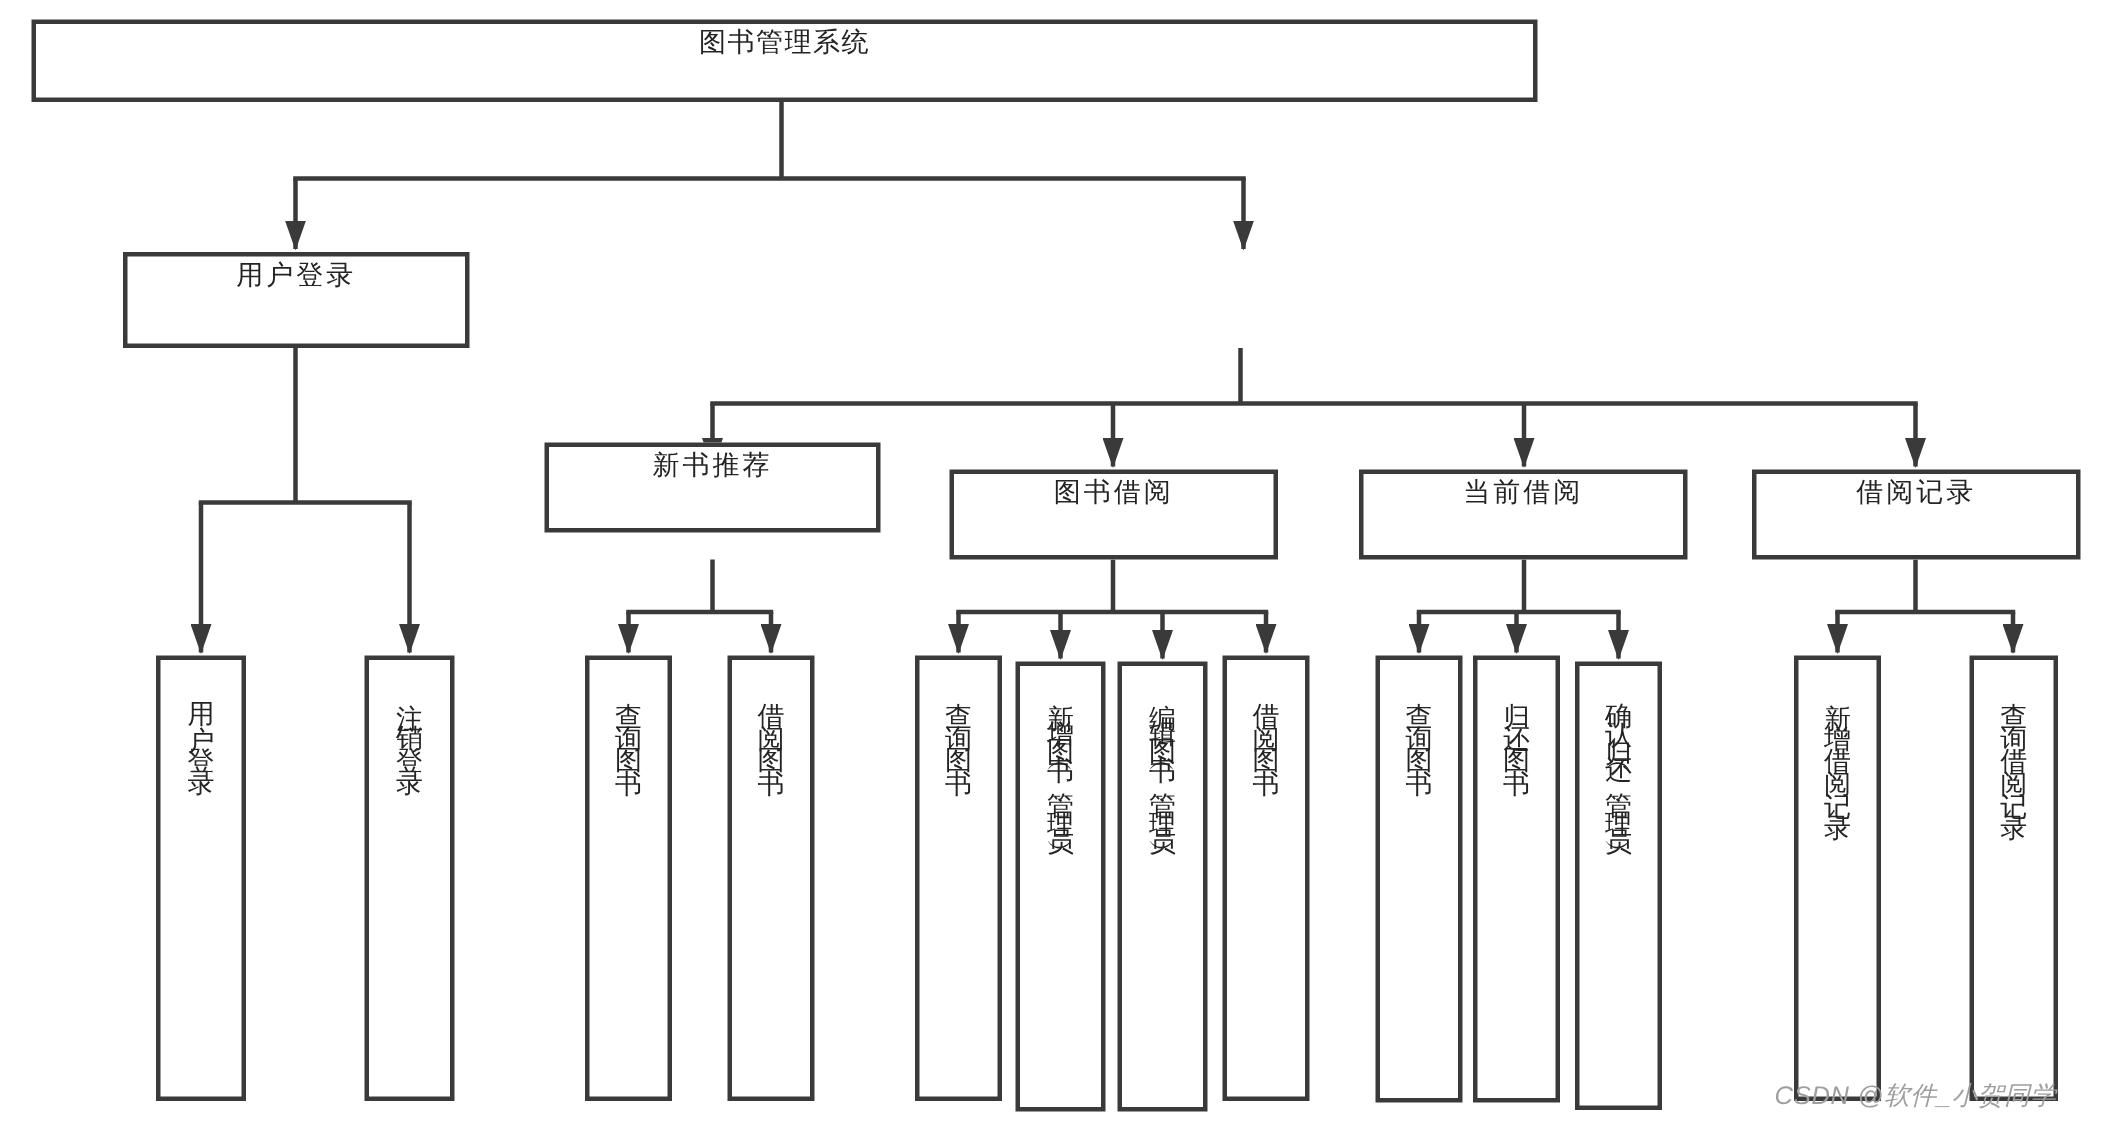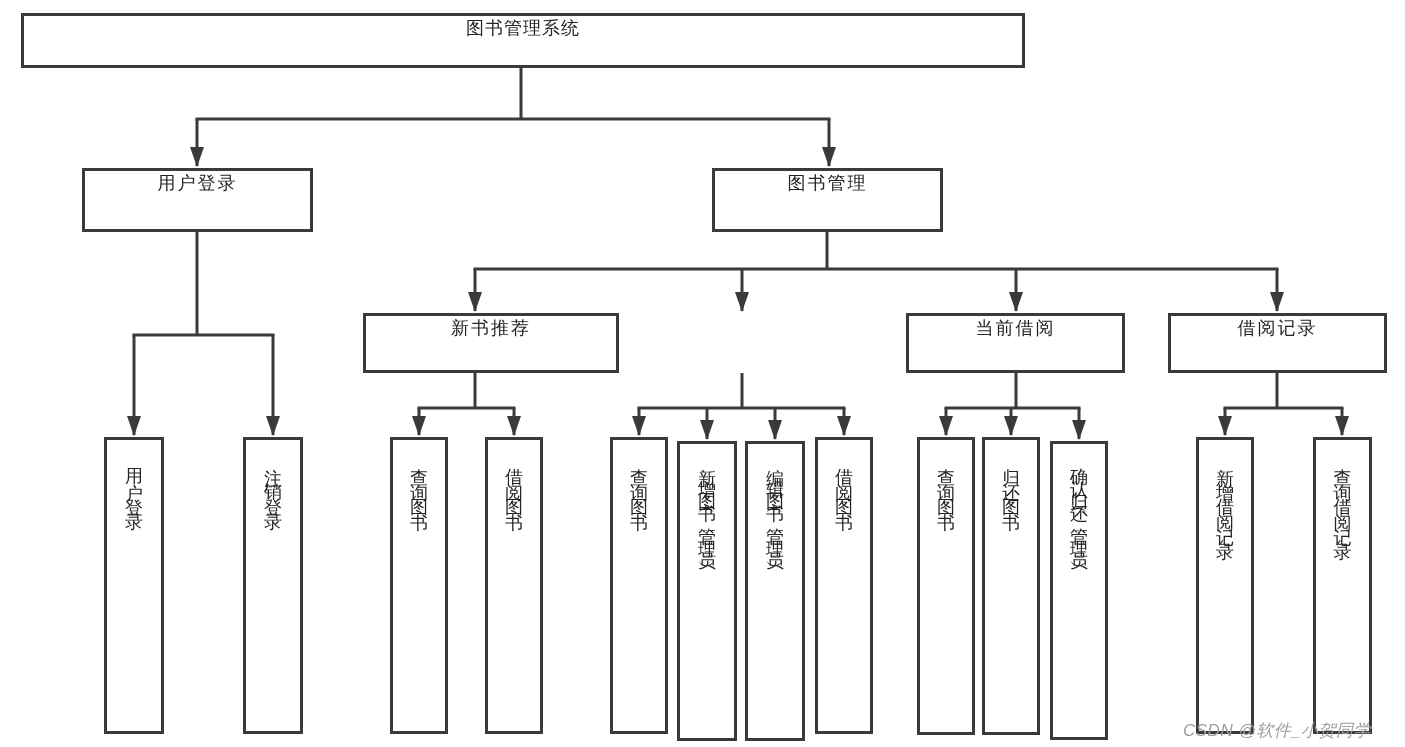--- a/index.html
+++ b/index.html
@@ -119,26 +119,26 @@
     </g>
   </svg>
 
   <div class="box" style="left:21px;top:13px;width:1004px;height:55px">
     <span class="root-label">图书管理系统</span>
   </div>
 
   <div class="box" style="left:82px;top:168px;width:231px;height:64px">
     <span class="hlabel">用户登录</span>
   </div>
-  <div class="box" style="left:712px;top:168px;width:231px;height:64px">
-    <span class="hlabel">图书管理</span>
+
+  <div class="box" style="left:363px;top:295px;width:224px;height:60px">
+    <span class="hlabel">新书推荐</span>
   </div>
-
-  <div class="box" style="left:363px;top:313px;width:256px;height:60px">
-    <span class="hlabel">新书推荐</span>
+  <div class="box" style="left:633px;top:313px;width:219px;height:60px">
+    <span class="hlabel">图书借阅</span>
   </div>
   <div class="box" style="left:1168px;top:313px;width:219px;height:60px">
     <span class="hlabel">借阅记录</span>
   </div>
   <div class="box" style="left:906px;top:313px;width:219px;height:60px">
     <span class="hlabel">当前借阅</span>
   </div>
 
   <div class="box" style="left:104px;top:437px;width:60px;height:297px">
     <span class="vtext">用户登录</span>

